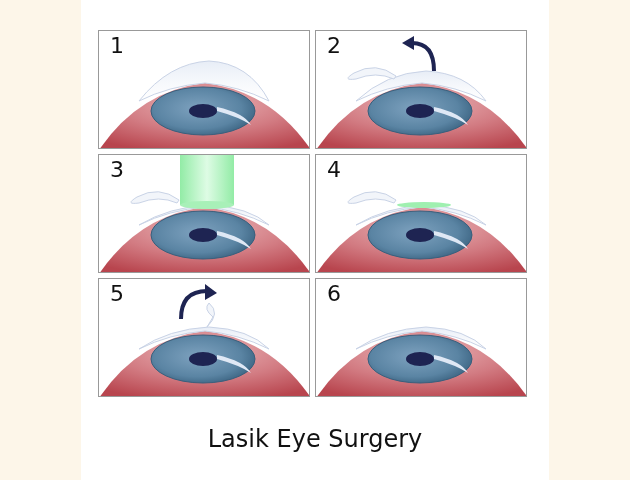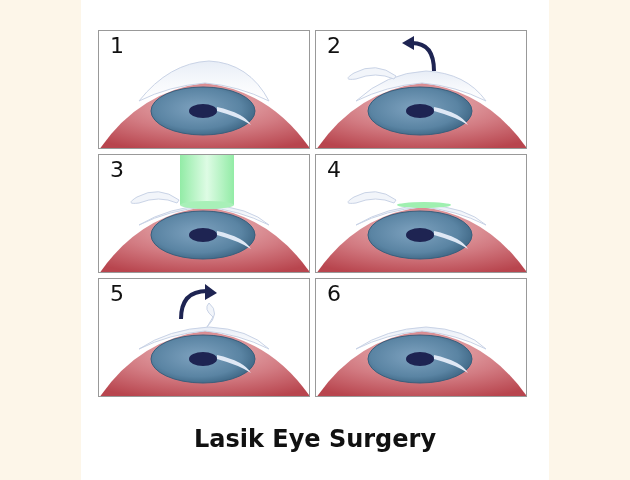--- a/index.html
+++ b/index.html
@@ -1,21 +1,21 @@
 <!DOCTYPE html>
 <html><head>
 <meta charset="utf-8">
 <style>
   html,body{margin:0;padding:0;}
   body{width:630px;height:480px;background:#fdf6e9;position:relative;overflow:hidden;font-family:"DejaVu Sans","Liberation Sans",sans-serif;}
   .canvas{position:absolute;left:81px;top:0;width:468px;height:480px;background:#ffffff;}
   .panel{position:absolute;width:212px;height:119px;border:1px solid #999;background:#fff;overflow:hidden;box-sizing:border-box;}
   .panel svg{position:absolute;left:0;top:0;}
   .num{position:absolute;left:11px;top:4px;font-size:22px;color:#111;line-height:1;}
-  .title{position:absolute;left:0;width:468px;top:425px;text-align:center;font-size:24px;color:#111;font-weight:bold;}
+  .title{position:absolute;left:0;width:468px;top:425px;text-align:center;font-size:24px;color:#111;}
 </style>
 </head>
 <body>
 
 <div class="canvas">
 
   <svg width="0" height="0" style="position:absolute">
     <defs>
       <radialGradient id="redg" cx="50%" cy="30%" r="75%">
         <stop offset="0%" stop-color="#eab3b6"></stop>

